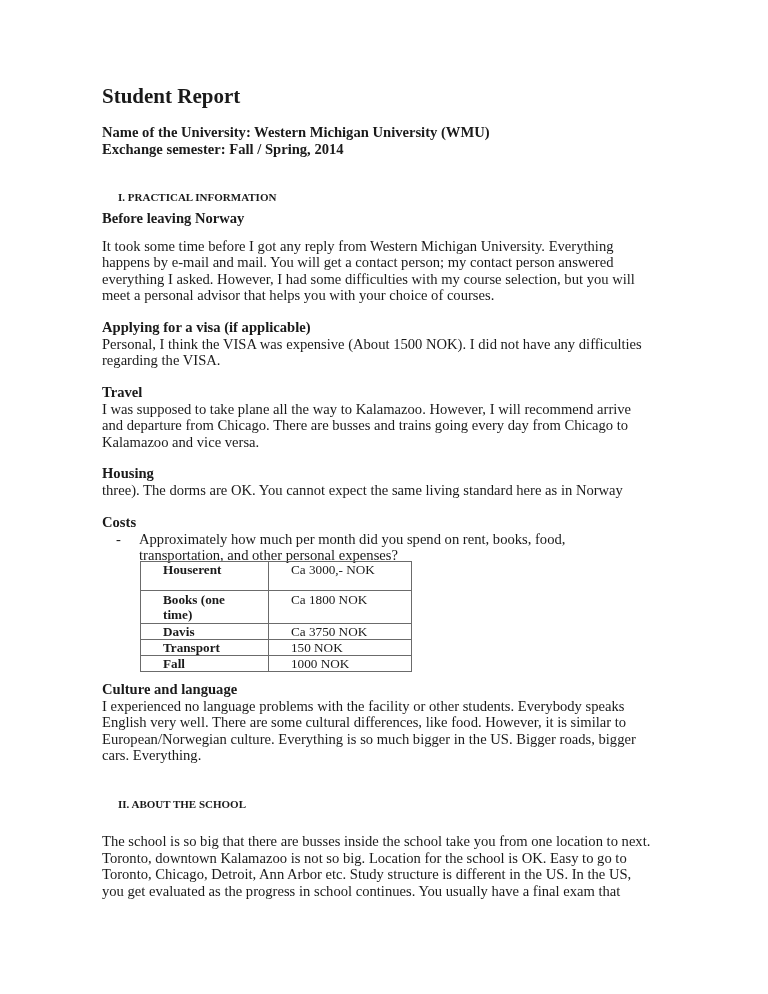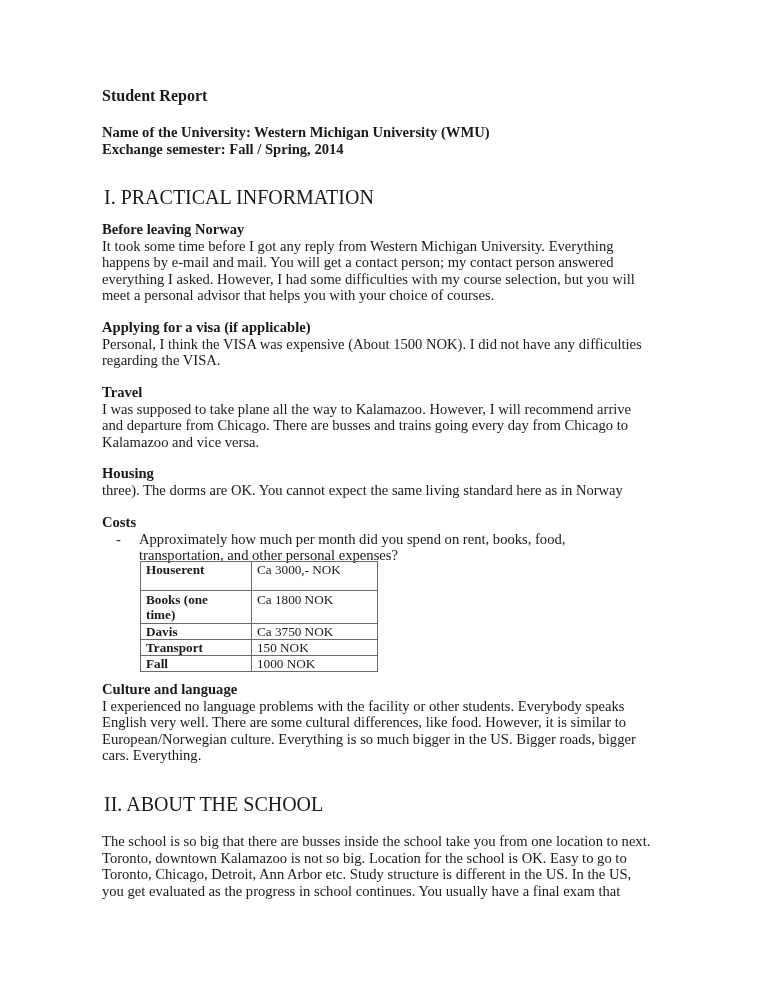--- a/index.html
+++ b/index.html
@@ -19,36 +19,36 @@
     position: absolute;
     left: 0; top: 0;
     width: 768px;
     height: 994px;
     background: #ffffff;
   }
   .abs { position: absolute; }
   .title {
     left: 102px;
     top: 84px;
-    font-size: 16px;
+    font-size: 21px;
     font-weight: bold;
     line-height: 24px;
     white-space: nowrap;
   }
   .meta {
     left: 102px;
     font-size: 14.6px;
     font-weight: bold;
     line-height: 16.5px;
     white-space: nowrap;
   }
   .section-h {
-    left: 104px;
-    font-size: 20px;
-    font-weight: normal;
+    left: 118px;
+    font-size: 11px;
+    font-weight: bold;
     line-height: 16.5px;
     white-space: nowrap;
   }
   .sub-h {
     left: 102px;
     font-size: 14.6px;
     font-weight: bold;
     line-height: 16.5px;
     white-space: nowrap;
   }
@@ -77,21 +77,21 @@
   table.costs {
     position: absolute;
     left: 140px;
     top: 561px;
     border-collapse: collapse;
     font-size: 13.2px;
     line-height: 15px;
   }
   table.costs td {
     border: 1px solid #6b6b6b;
-    padding: 0 6px 0 5px;
+    padding: 0 6px 0 22px;
     vertical-align: top;
   }
   table.costs td.k {
     width: 99px;
     font-weight: bold;
   }
   table.costs td.v {
     width: 114px;
   }
   table.costs tr.r0 td { height: 28px; padding-top: 0px; }
@@ -104,21 +104,21 @@
 <body>
 
 <div class="page">
 
   <div class="abs title">Student Report</div>
   <div class="abs meta" style="top:124px;">Name of the University: Western Michigan University (WMU)</div>
   <div class="abs meta" style="top:140.5px;">Exchange semester: Fall / Spring, 2014</div>
 
   <div class="abs section-h" style="top:189px;">I. PRACTICAL INFORMATION</div>
 
-  <div class="abs sub-h" style="top:221px;">Before leaving Norway</div>
+  <div class="abs sub-h" style="top:210px;">Before leaving Norway</div>
   <div class="abs para" style="top:237.5px;">
     <span class="line">It took some time before I got any reply from Western Michigan University. Everything</span>
     <span class="line">happens by e-mail and mail. You will get a contact person; my contact person answered</span>
     <span class="line">everything I asked.  However, I had some difficulties with my course selection, but you will</span>
     <span class="line">meet a personal advisor that helps you with your choice of courses.</span>
   </div>
 
   <div class="abs sub-h" style="top:319px;">Applying for a visa (if applicable)</div>
   <div class="abs para" style="top:335.5px;">
     <span class="line">Personal, I think the VISA was expensive (About 1500 NOK). I did not have any difficulties</span>

